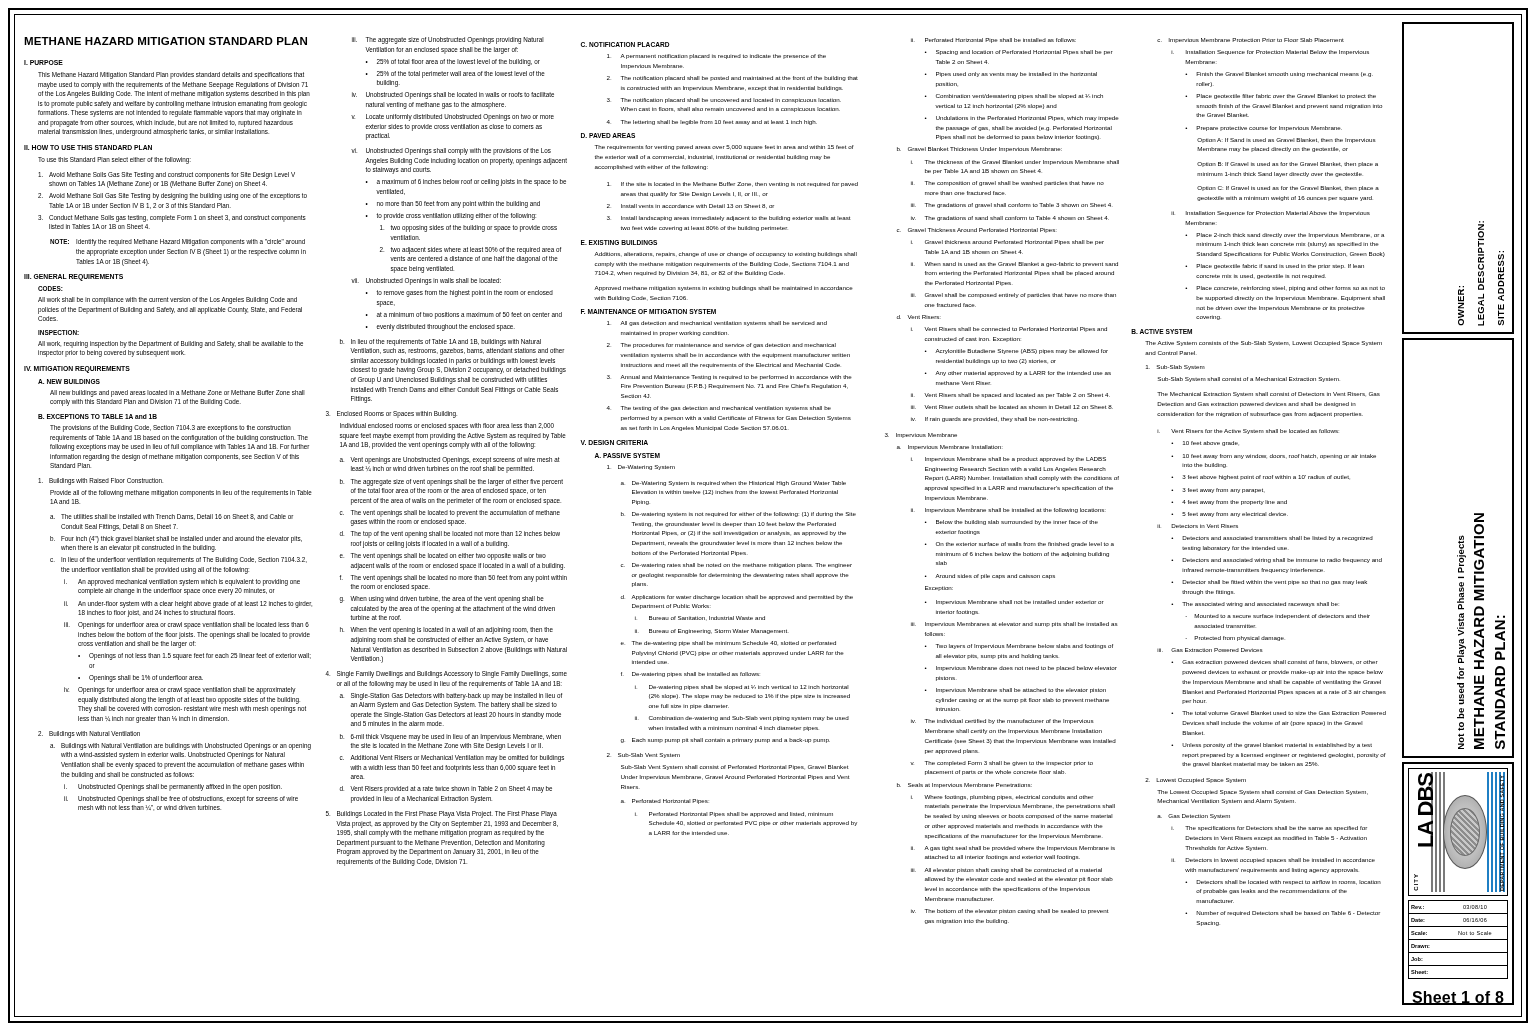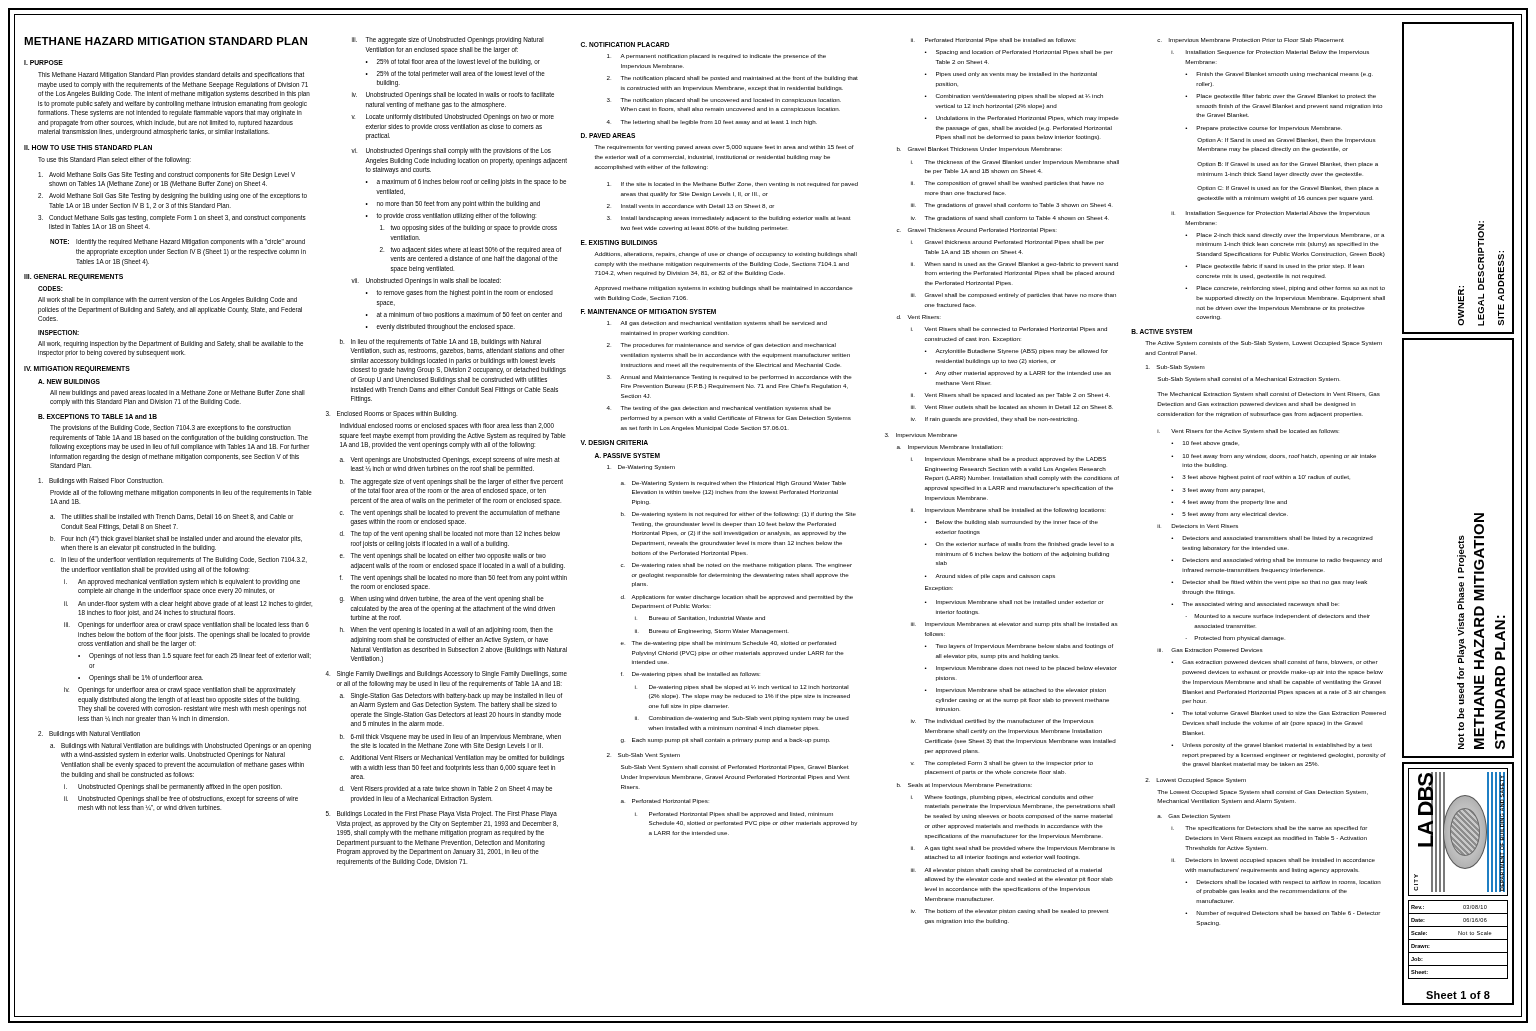--- a/index.html
+++ b/index.html
@@ -143,21 +143,21 @@
   .tb-rows{ margin-top:4px; border:1px solid #000; border-bottom:none; }
   .tb-row{
     display:flex; border-bottom:1px solid #000; height:13px; align-items:center;
     font-size:5.6px;
   }
   .tb-row .k{ width:34px; padding-left:2px; font-weight:bold; }
   .tb-row .v{ flex:1; text-align:center; letter-spacing:0.3px; }
 
   .sheet-num{
     margin-top:10px; text-align:center;
-    font-size:11px; font-weight:bold; letter-spacing:0.2px;
+    font-size:16px; font-weight:bold; letter-spacing:0.2px;
   }
 </style>
 </head>
 <body>
 
 <div id="sheet">
   <div class="outer-border"></div>
   <div class="inner-border"></div>
 
   <div class="cols">

